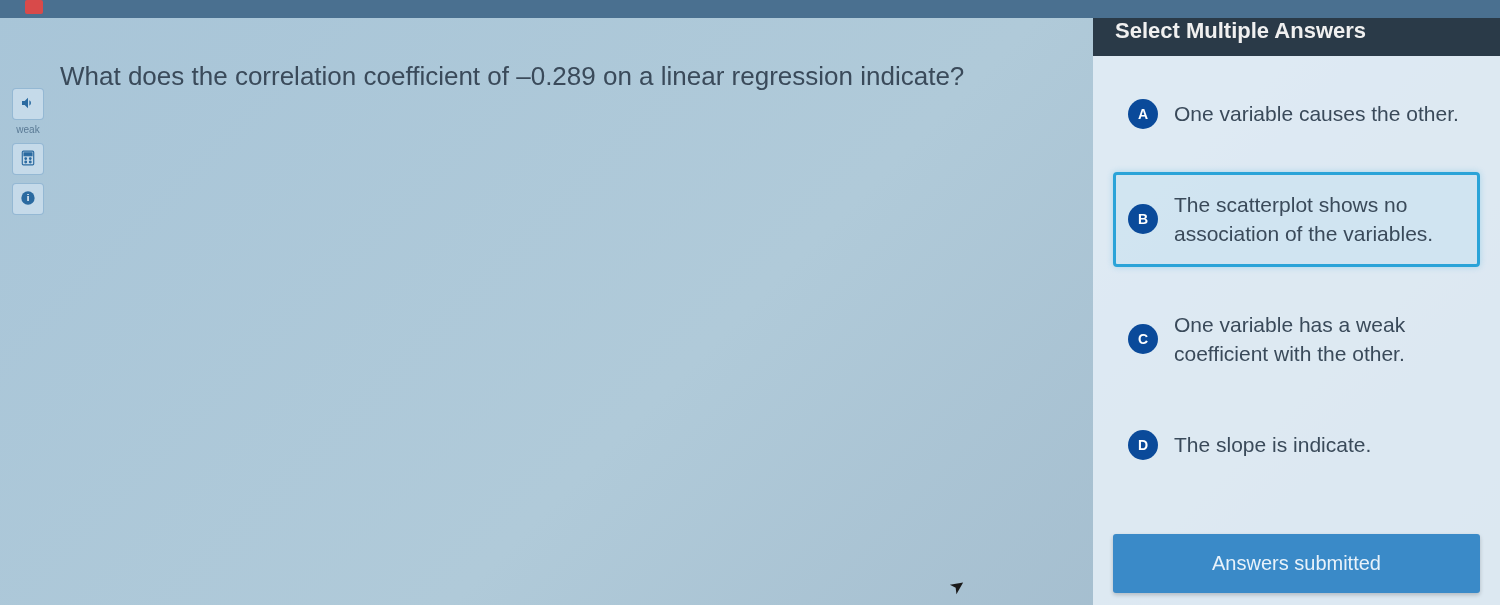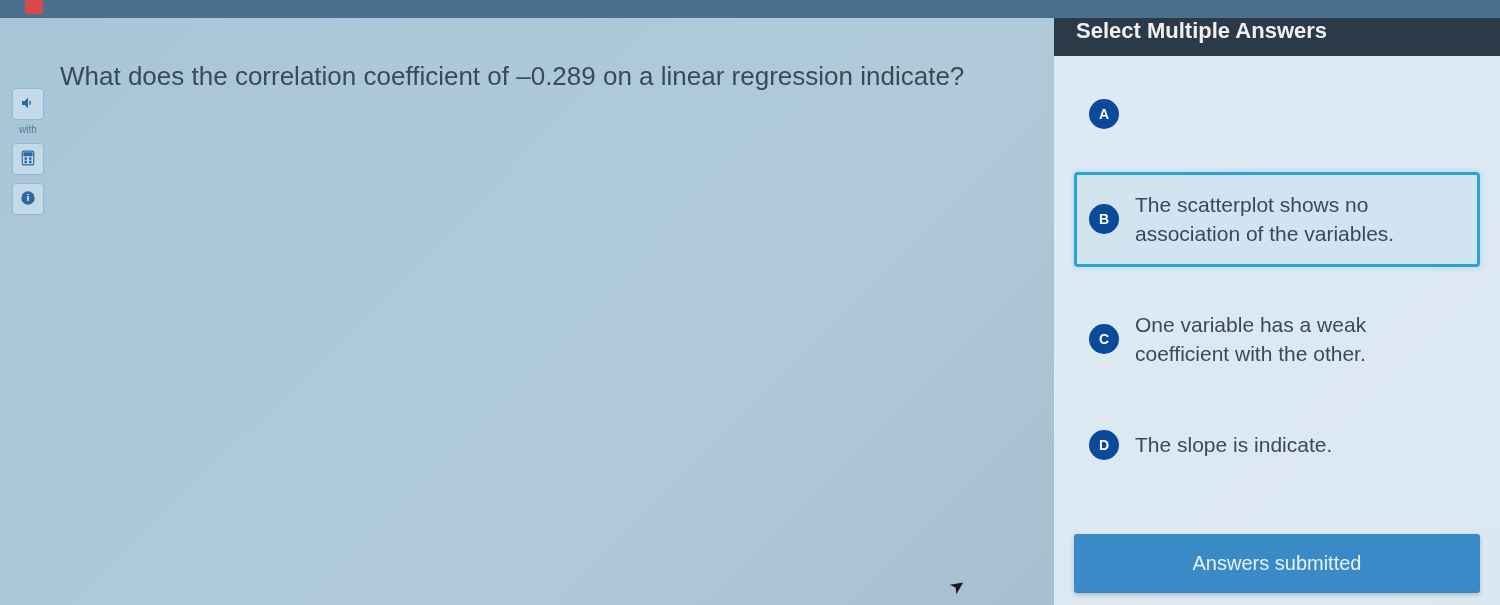--- a/index.html
+++ b/index.html
@@ -68,21 +68,21 @@
       color: #2a6aa0;
       font-size: 15px;
     }
     .beta-label {
       font-size: 10px;
       color: #5a7a95;
       text-align: center;
       margin-top: -4px;
     }
     .right-panel {
-      width: 446px;
+      width: 407px;
       background: rgba(230, 240, 248, 0.85);
       display: flex;
       flex-direction: column;
       position: relative;
     }
     .panel-header {
       background: #2a3a48;
       color: #f0f0f0;
       font-size: 22px;
       font-weight: 600;
@@ -164,21 +164,21 @@
 
   <div class="left-panel">
     <div class="tool-column">
       <div class="tool-btn">
         <span>
           <svg width="16" height="16" viewBox="0 0 24 24" fill="#2a6aa0">
               <path d="M3 9v6h4l5 5V4L7 9H3zm13.5 3a4.5 4.5 0 0 0-2.5-4v8a4.5 4.5 0 0 0 2.5-4z"></path>
             </svg>
         </span>
       </div>
-      <div class="beta-label">with</div>
+      <div class="beta-label">weak</div>
       <div class="tool-btn">
         <span>
           <svg width="14" height="16" viewBox="0 0 24 28" fill="none" stroke="#2a6aa0" stroke-width="2">
               <rect x="2" y="2" width="20" height="24" rx="2"></rect>
               <rect x="5" y="5" width="14" height="5" fill="#2a6aa0"></rect>
               <circle cx="8" cy="15" r="1.5" fill="#2a6aa0"></circle>
               <circle cx="16" cy="15" r="1.5" fill="#2a6aa0"></circle>
               <circle cx="8" cy="21" r="1.5" fill="#2a6aa0"></circle>
               <circle cx="16" cy="21" r="1.5" fill="#2a6aa0"></circle>
             </svg>
@@ -194,20 +194,21 @@
       </div>
     </div>
     <div class="question-text">What does the correlation coefficient of –0.289 on a linear regression indicate?</div>
   </div>
 
   <div class="right-panel">
     <div class="panel-header">Select Multiple Answers</div>
     <div class="answer-list">
         <div class="answer">
           <div class="bubble">A</div>
+          <div class="answer-text">One variable causes the other.</div>
         </div>
         <div class="answer selected">
           <div class="bubble">B</div>
           <div class="answer-text">The scatterplot shows no association of the variables.</div>
         </div>
         <div class="answer">
           <div class="bubble">C</div>
           <div class="answer-text">One variable has a weak coefficient with the other.</div>
         </div>
         <div class="answer">

